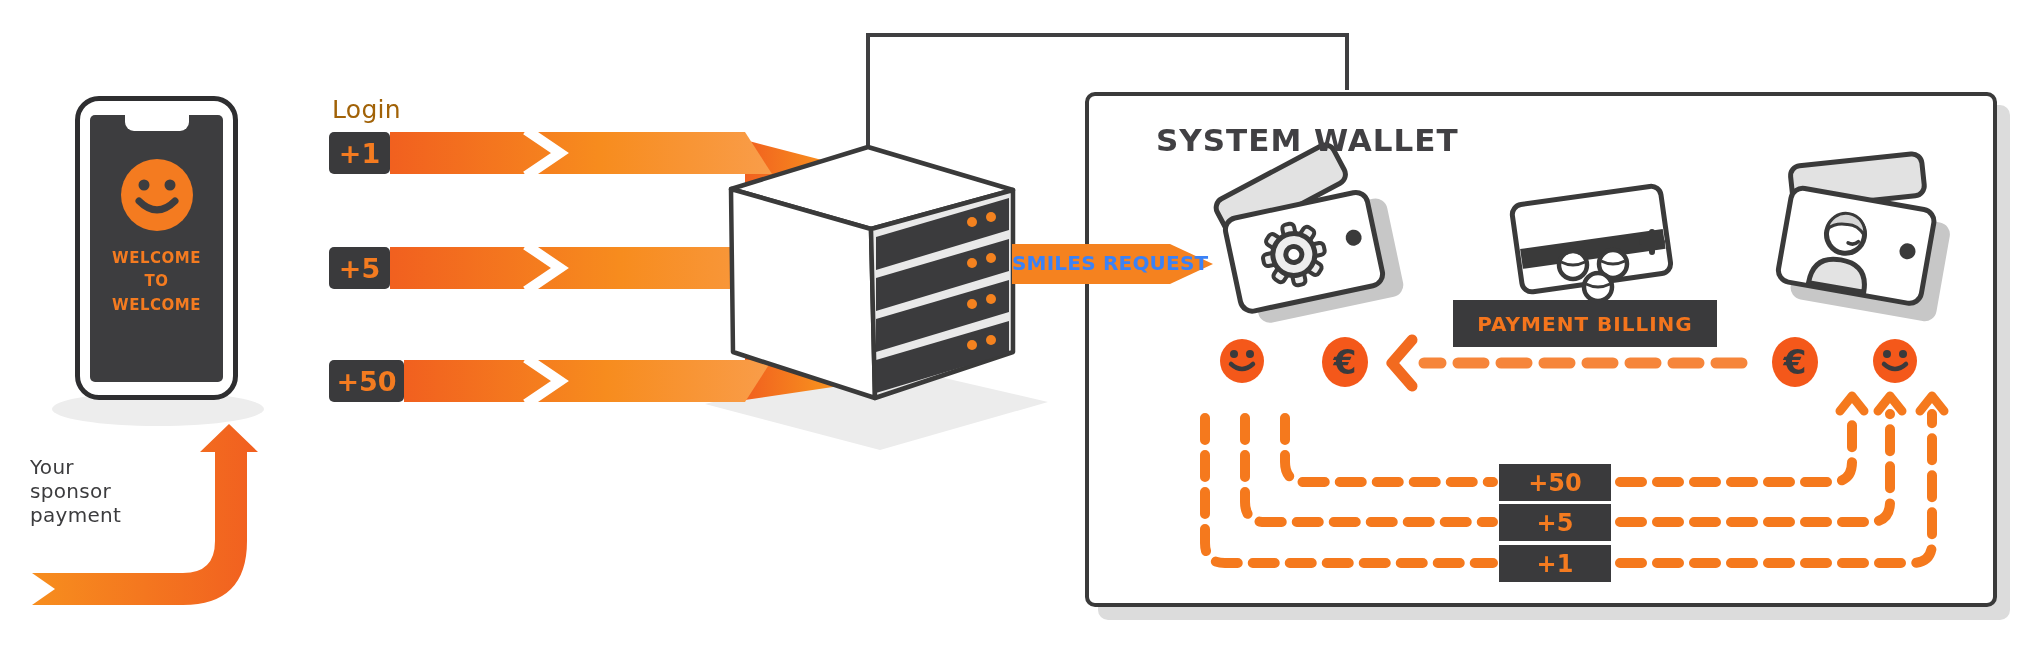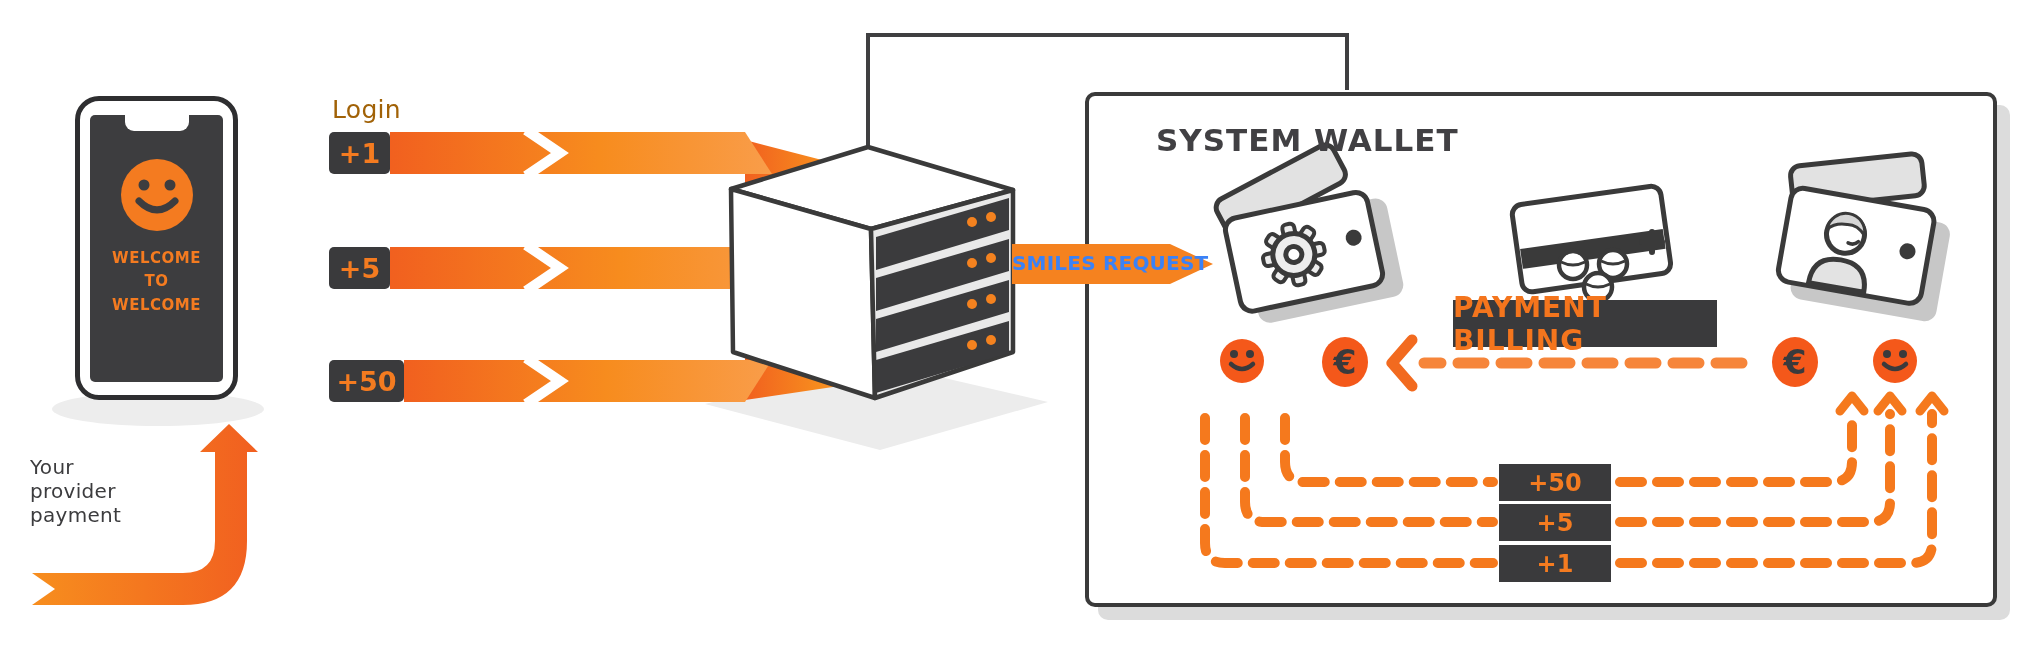--- a/index.html
+++ b/index.html
@@ -24,21 +24,21 @@
   
   .action-label{color:#a16207;font-size:25px;letter-spacing:.3px;}
   .credit-box{background:#3a3a3c;border-radius:5px;color:#f47b20;font-weight:bold;font-size:27px;
               display:flex;align-items:center;justify-content:center;}
 
   
   .panel{left:1085px;top:92px;width:912px;height:515px;background:#fff;border:4px solid #3a3a3a;
          border-radius:10px;box-sizing:border-box;box-shadow:13px 13px 0 0 #dcdcdc;}
   .wallet-title{font-weight:bold;font-size:31px;color:#414043;letter-spacing:1px;white-space:nowrap;}
   .billing-box{left:1453px;top:300px;width:264px;height:47px;background:#3a3a3c;color:#f4751d;
-               font-weight:bold;font-size:28px;letter-spacing:1px;display:flex;align-items:center;justify-content:center;}
+               font-weight:bold;font-size:20px;letter-spacing:1px;display:flex;align-items:center;justify-content:center;}
   .flow-box{left:1499px;width:112px;height:37px;background:#3a3a3c;color:#f47b20;font-weight:bold;font-size:24px;
             display:flex;align-items:center;justify-content:center;}
   .euro-circle{width:46px;height:50px;border-radius:50%;background:#f4581a;color:#3a3a3c;font-weight:bold;
                font-size:33px;display:flex;align-items:center;justify-content:center;}
   .smiles-text{left:1012px;top:251px;width:185px;text-align:center;color:#3b82f6;font-weight:bold;
                font-size:20px;letter-spacing:.2px;white-space:nowrap;}
 </style>
 </head>
 <body>
 
@@ -182,21 +182,21 @@
       <div class="welcome">
         <div>WELCOME</div>
         <div>TO</div>
         <div>WELCOME</div>
       </div>
     </div>
   </div>
 
   <div class="abs z2 provider">
     <div>Your</div>
-    <div>provider</div>
+    <div>sponsor</div>
     <div>payment</div>
   </div>
 
   <div class="abs z2 action-label" style="left:332px;top:95px;">Login</div>
   <div class="abs z2 credit-box" style="left:329px;top:132px;width:61px;height:42px;">
        <span>+1</span>
     </div>
 
   <div class="abs z2 credit-box" style="left:329px;top:247px;width:61px;height:42px;">
        <span>+5</span>

